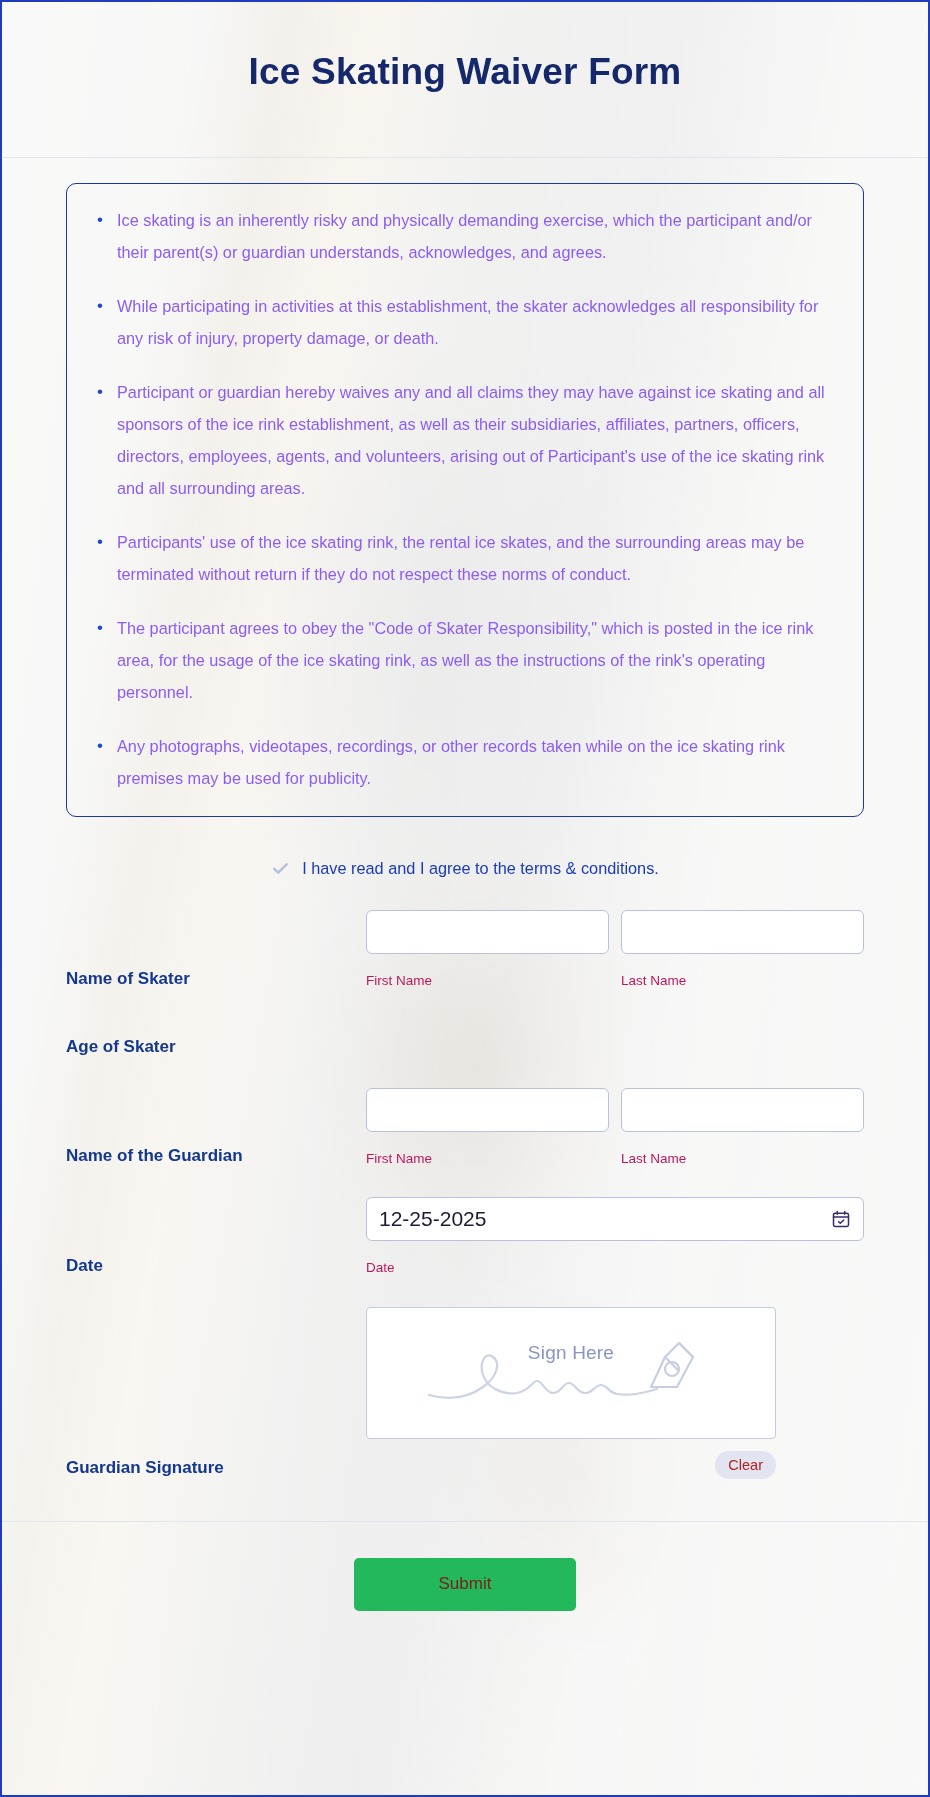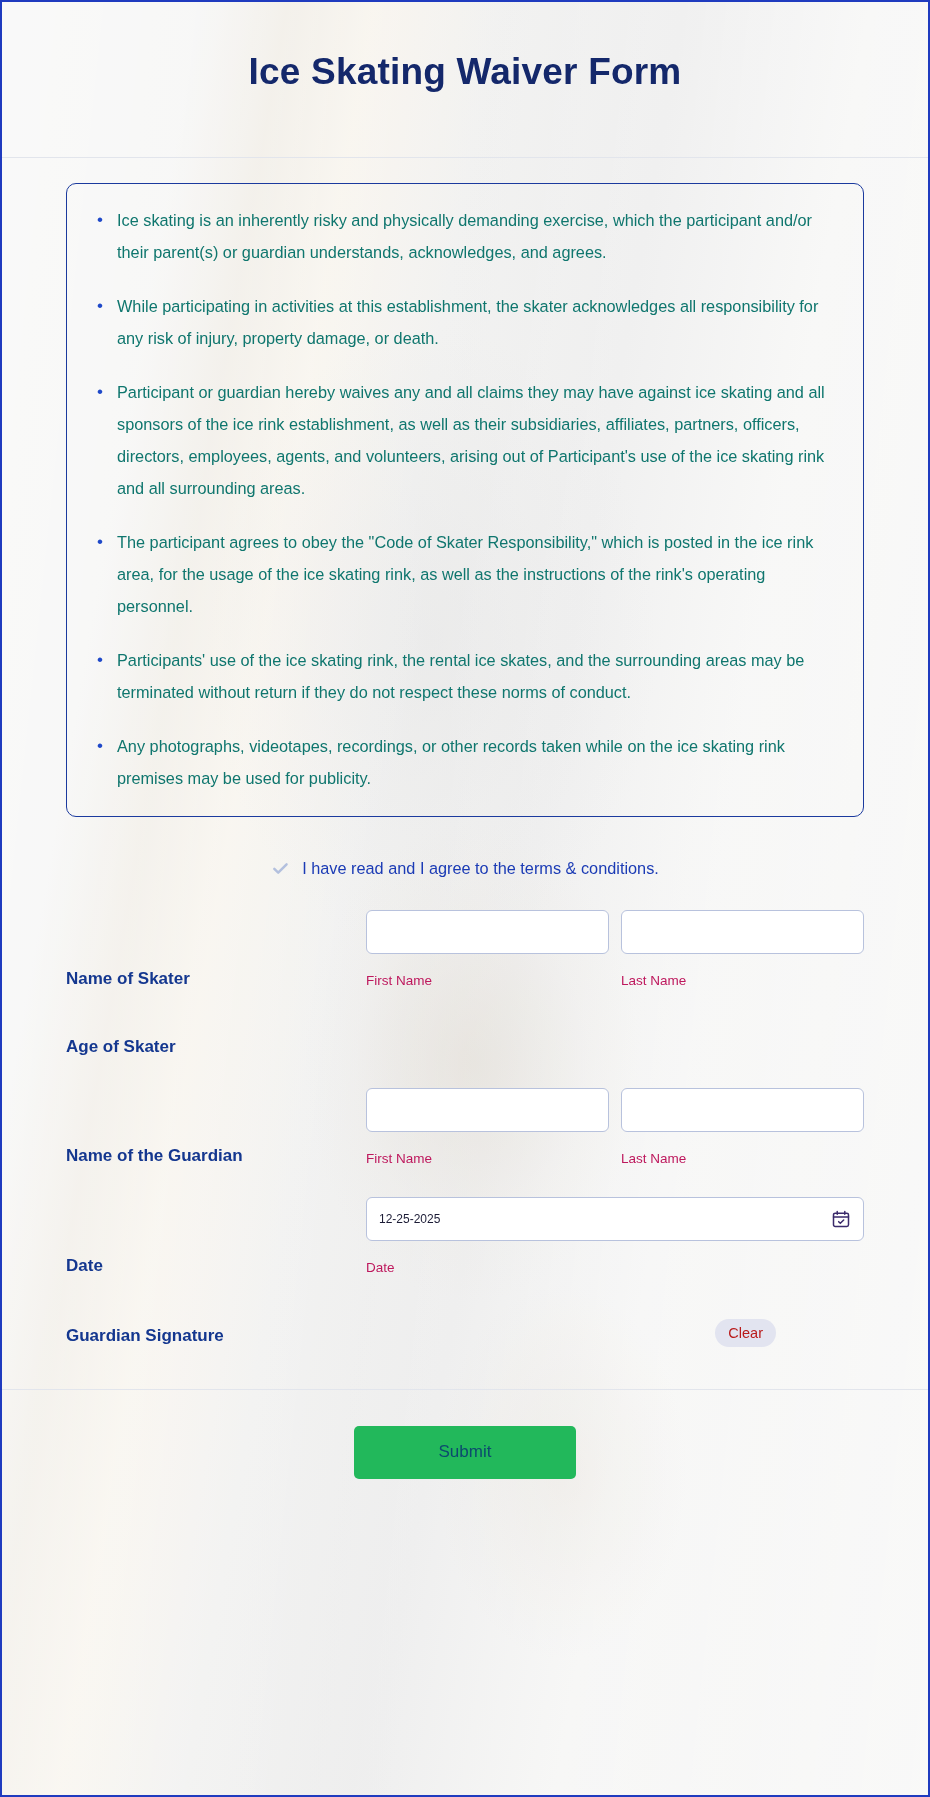--- a/index.html
+++ b/index.html
@@ -81,21 +81,21 @@
     padding: 20px 22px 18px 22px;
     background: transparent;
   }
   .terms-list {
     margin: 0;
     padding: 0 4px 0 28px;
     list-style: none;
   }
   .terms-list li {
     position: relative;
-    color: #0f766e;
+    color: #8b5cf6;
     font-size: 16.3px;
     line-height: 32px;
     margin-bottom: 22px;
   }
   .terms-list li:last-child { margin-bottom: 4px; }
   .terms-list li::before {
     content: "\2022";
     position: absolute;
     left: -20px;
     top: 0;
@@ -159,21 +159,21 @@
   .input-col { flex: 1 1 0; min-width: 0; }
 
   .text-input {
     width: 100%;
     height: 44px;
     background: #ffffff;
     border: 1px solid #b8c2dd;
     border-radius: 6px;
     padding: 0 12px;
     font-family: "Liberation Sans", sans-serif;
-    font-size: 12px;
+    font-size: 21px;
     color: #1b1b35;
     outline: none;
   }
   .text-input::placeholder { color: #a8b0c4; }
 
   .sub-label {
     display: block;
     margin-top: 18px;
     color: #be185d;
     font-size: 13.5px;
@@ -242,21 +242,21 @@
   .footer {
     margin-top: 42px;
     border-top: 1px solid #e2e5ec;
     padding: 36px 20px 48px;
     text-align: center;
   }
   .submit-btn {
     background: #22b85b;
     border: none;
     border-radius: 5px;
-    color: #0c4a6e;
+    color: #7f1d1d;
     font-family: "Liberation Sans", sans-serif;
     font-size: 17px;
     width: 222px;
     height: 53px;
     cursor: pointer;
   }
 </style>
 </head>
 <body>
 
@@ -268,22 +268,22 @@
     <div class="header">
       <h1 class="form-title">Ice Skating Waiver Form</h1>
     </div>
 
     <div class="terms-wrap">
       <div class="terms-box">
         <ul class="terms-list">
           <li>Ice skating is an inherently risky and physically demanding exercise, which the participant and/or their parent(s) or guardian understands, acknowledges, and agrees.</li>
           <li>While participating in activities at this establishment, the skater acknowledges all responsibility for any risk of injury, property damage, or death.</li>
           <li>Participant or guardian hereby waives any and all claims they may have against ice skating and all sponsors of the ice rink establishment, as well as their subsidiaries, affiliates, partners, officers, directors, employees, agents, and volunteers, arising out of Participant's use of the ice skating rink and all surrounding areas.</li>
+          <li>Participants' use of the ice skating rink, the rental ice skates, and the surrounding areas may be terminated without return if they do not respect these norms of conduct.</li>
           <li>The participant agrees to obey the "Code of Skater Responsibility," which is posted in the ice rink area, for the usage of the ice skating rink, as well as the instructions of the rink's operating personnel.</li>
-          <li>Participants' use of the ice skating rink, the rental ice skates, and the surrounding areas may be terminated without return if they do not respect these norms of conduct.</li>
           <li>Any photographs, videotapes, recordings, or other records taken while on the ice skating rink premises may be used for publicity.</li>
         </ul>
       </div>
     </div>
 
     <div class="agree-row">
       <span class="agree-check">
         <svg viewBox="0 0 20 20" width="19" height="19" aria-hidden="true">
           <path d="M3.5 10.4 L7.6 14.4 L16.4 5.6" fill="none" stroke="currentColor" stroke-width="2.6" stroke-linecap="round" stroke-linejoin="round"></path>
         </svg>
@@ -344,20 +344,34 @@
               </svg>
             </span>
           </div>
           <span class="sub-label">Date</span>
         </div>
       </div>
 
       <div class="field-row">
         <div class="field-label">Guardian Signature</div>
         <div class="field-control">
+          <div class="sig-box">
+            <div class="sig-inner">
+              <svg class="sig-art" viewBox="0 0 300 96" aria-hidden="true">
+                <path d="M8 70 C30 76, 48 72, 62 62 C76 52, 80 38, 72 32 C64 26, 58 38, 62 50 C66 62, 80 70, 96 68 C108 66, 112 56, 116 56 C122 56, 124 68, 132 68 C140 68, 142 58, 148 58 C154 58, 156 68, 164 68 C172 68, 174 60, 180 60 C186 60, 188 68, 196 69 C210 71, 222 68, 236 64" fill="none" stroke="#cdd3e6" stroke-width="2.2" stroke-linecap="round"></path>
+                <g transform="translate(228,18)">
+                  <path d="M2 44 L16 14 L30 0 L44 14 L28 44 Z" fill="none" stroke="#c7cee4" stroke-width="2.2" stroke-linejoin="round"></path>
+                  <path d="M30 0 L44 14" stroke="#c7cee4" stroke-width="2.2"></path>
+                  <circle cx="23" cy="26" r="7" fill="none" stroke="#c7cee4" stroke-width="2.2"></circle>
+                  <path d="M16 14 L30 28" stroke="#c7cee4" stroke-width="2.2"></path>
+                </g>
+              </svg>
+            </div>
+            <div class="sig-here-text">Sign Here</div>
+          </div>
           <div class="clear-row">
             <button class="clear-btn" type="button">Clear</button>
           </div>
         </div>
       </div>
 
     </div>
 
     <div class="footer">
       <button class="submit-btn" type="button">Submit</button>

